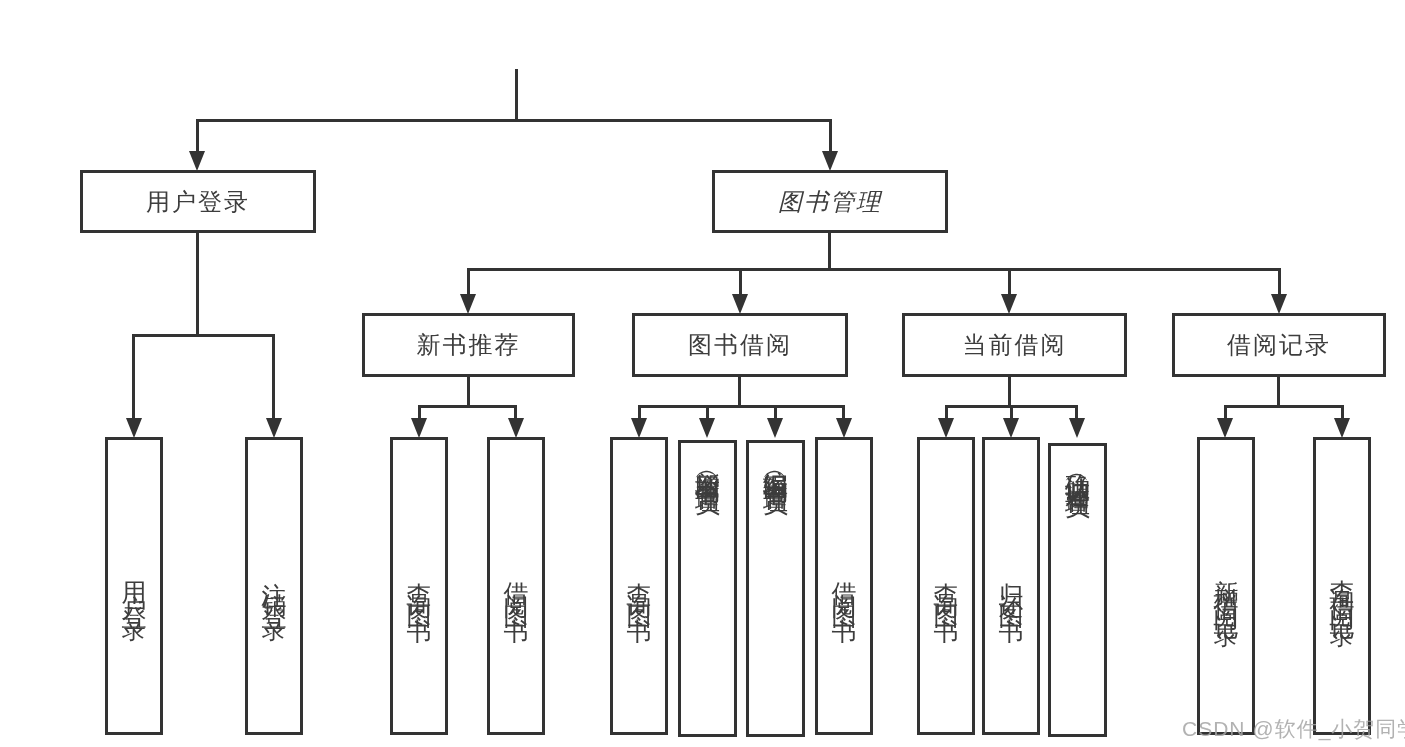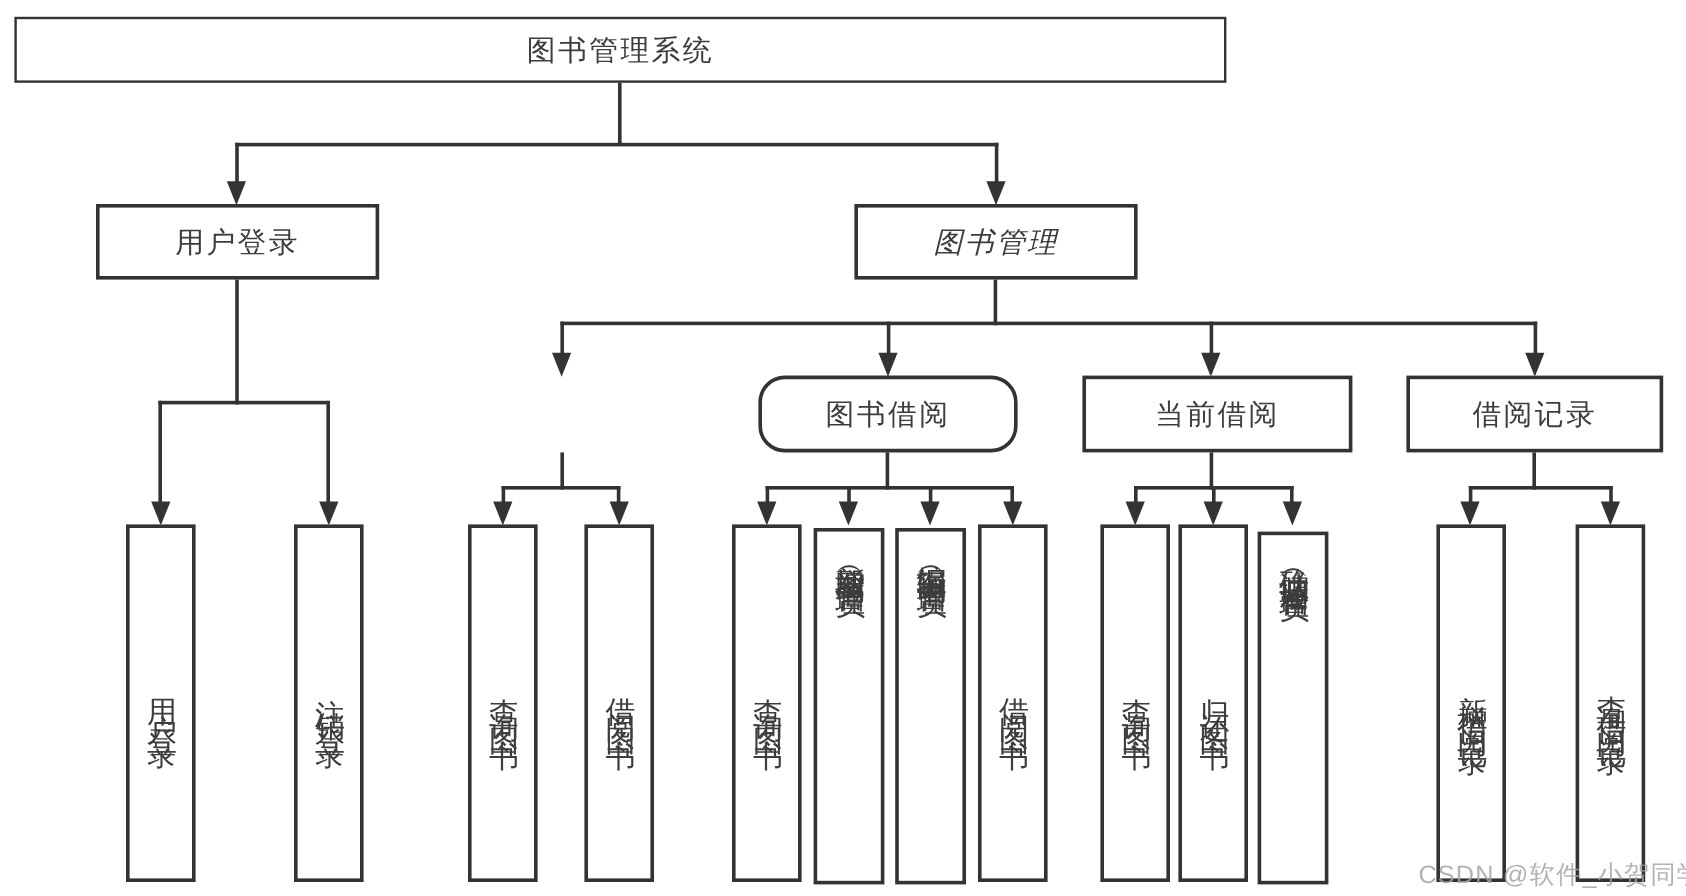--- a/index.html
+++ b/index.html
@@ -67,23 +67,20 @@
     color: rgba(165, 165, 165, 0.85);
     white-space: nowrap;
     letter-spacing: 1px;
   }
 </style>
 </head>
 <body>
 
 <div id="stage">
 
-  <div class="box root" style="left:12px; top:14px; width:1010px; height:55px;">
-    <span class="hlabel">图书管理系统</span>
-  </div>
 
   <div class="vline" style="left:515px; top:69px; height:51px;"></div>
   <div class="hline" style="left:196px; top:119px; width:636px;"></div>
   <div class="vline" style="left:196px; top:119px; height:34px;"></div>
   <div class="arrow" style="left:189px; top:151px;"></div>
   <div class="vline" style="left:829px; top:119px; height:34px;"></div>
   <div class="arrow" style="left:822px; top:151px;"></div>
 
   <div class="box" style="left:80px; top:170px; width:236px; height:63px;">
     <span class="hlabel">用户登录</span>
@@ -103,21 +100,24 @@
   <div class="hline" style="left:467px; top:268px; width:814px;"></div>
   <div class="vline" style="left:467px; top:268px; height:28px;"></div>
   <div class="arrow" style="left:460px; top:294px;"></div>
   <div class="vline" style="left:739px; top:268px; height:28px;"></div>
   <div class="arrow" style="left:732px; top:294px;"></div>
   <div class="vline" style="left:1008px; top:268px; height:28px;"></div>
   <div class="arrow" style="left:1001px; top:294px;"></div>
   <div class="vline" style="left:1278px; top:268px; height:28px;"></div>
   <div class="arrow" style="left:1271px; top:294px;"></div>
 
-  <div class="box" style="left:632px; top:313px; width:216px; height:64px;border-radius:22px;">
+  <div class="box" style="left:362px; top:313px; width:213px; height:64px;">
+    <span class="hlabel">新书推荐</span>
+  </div>
+  <div class="box" style="left:632px; top:313px; width:216px; height:64px;">
     <span class="hlabel">图书借阅</span>
   </div>
   <div class="box" style="left:902px; top:313px; width:225px; height:64px;">
     <span class="hlabel">当前借阅</span>
   </div>
   <div class="box" style="left:1172px; top:313px; width:214px; height:64px;">
     <span class="hlabel">借阅记录</span>
   </div>
 
   <div class="vline" style="left:467px; top:377px; height:31px;"></div>

